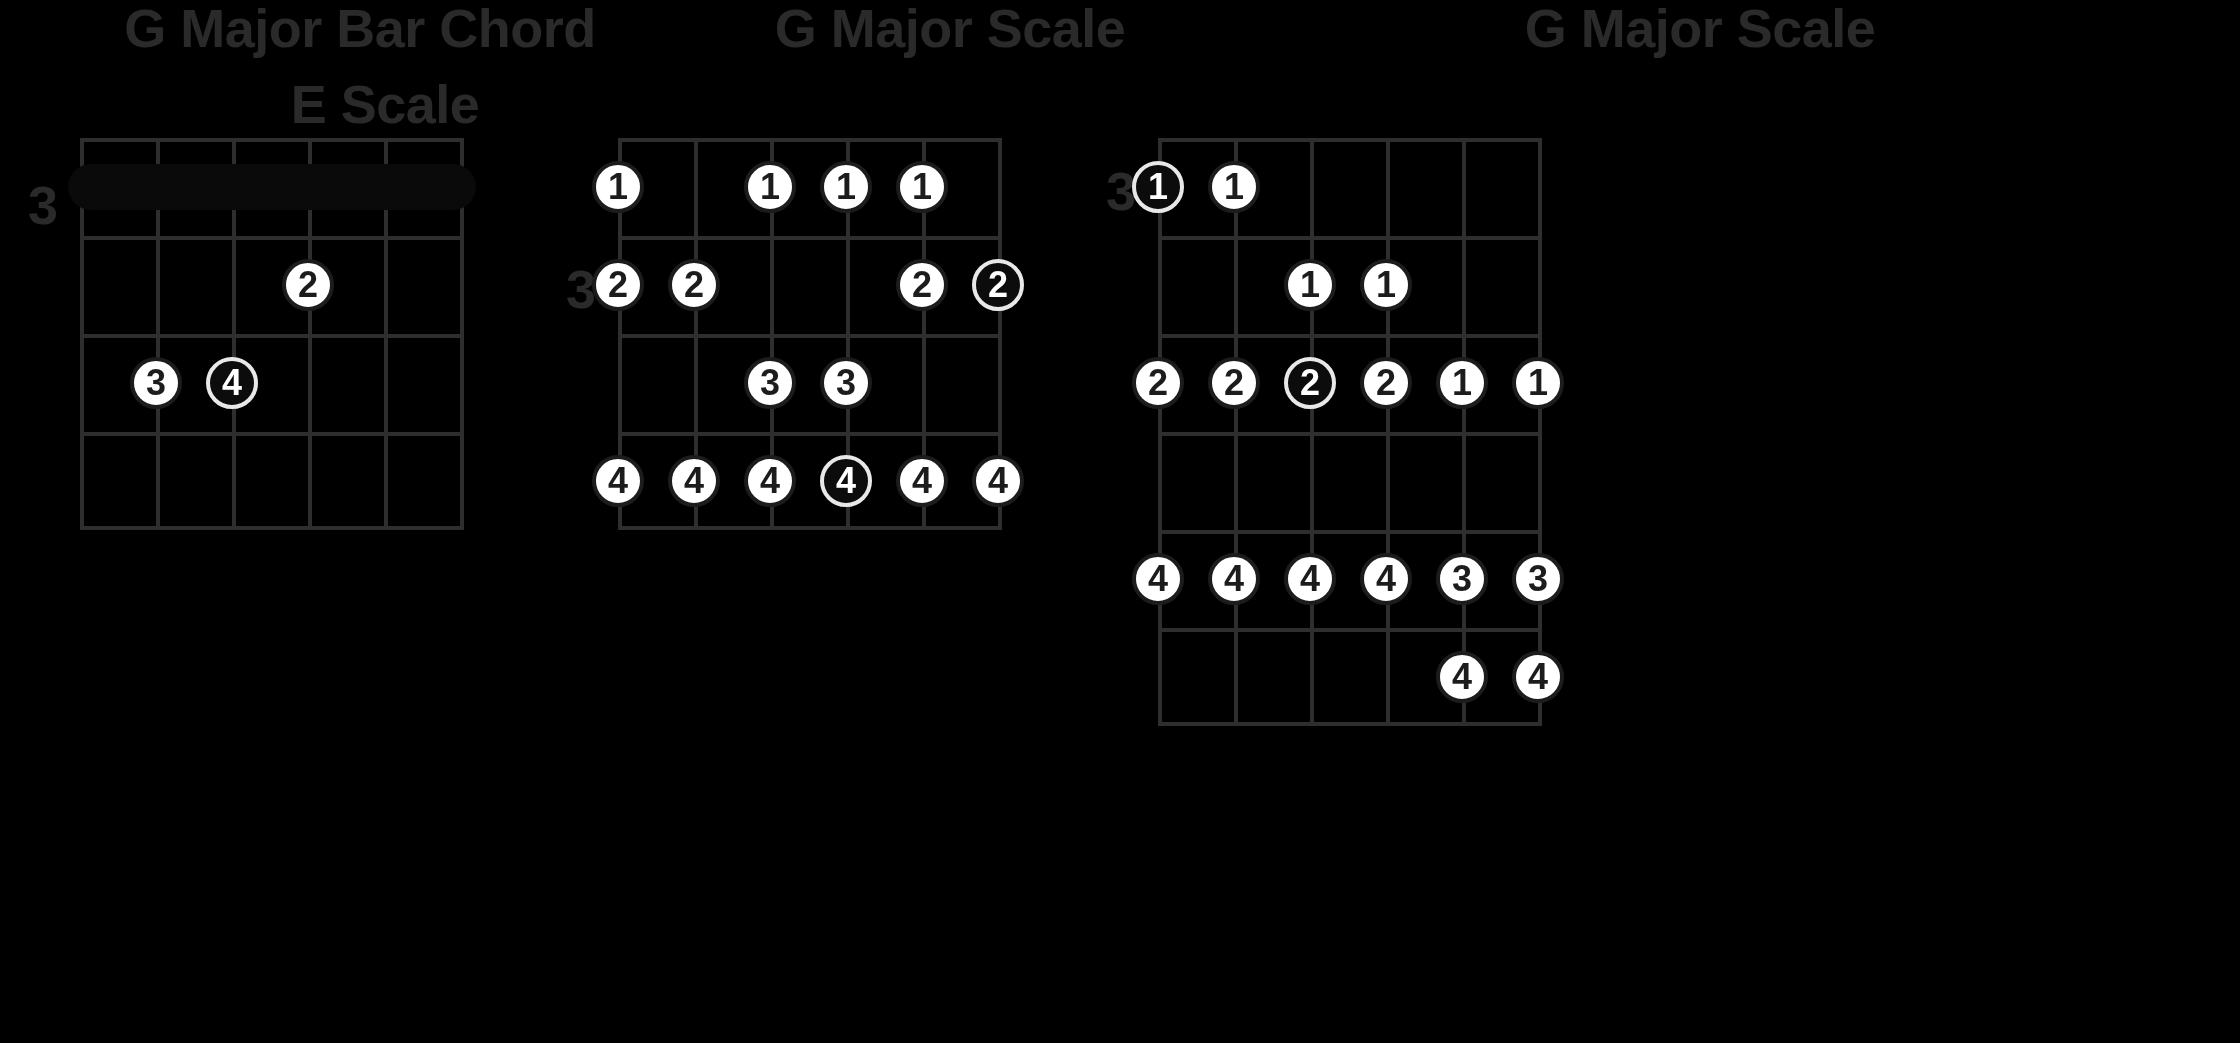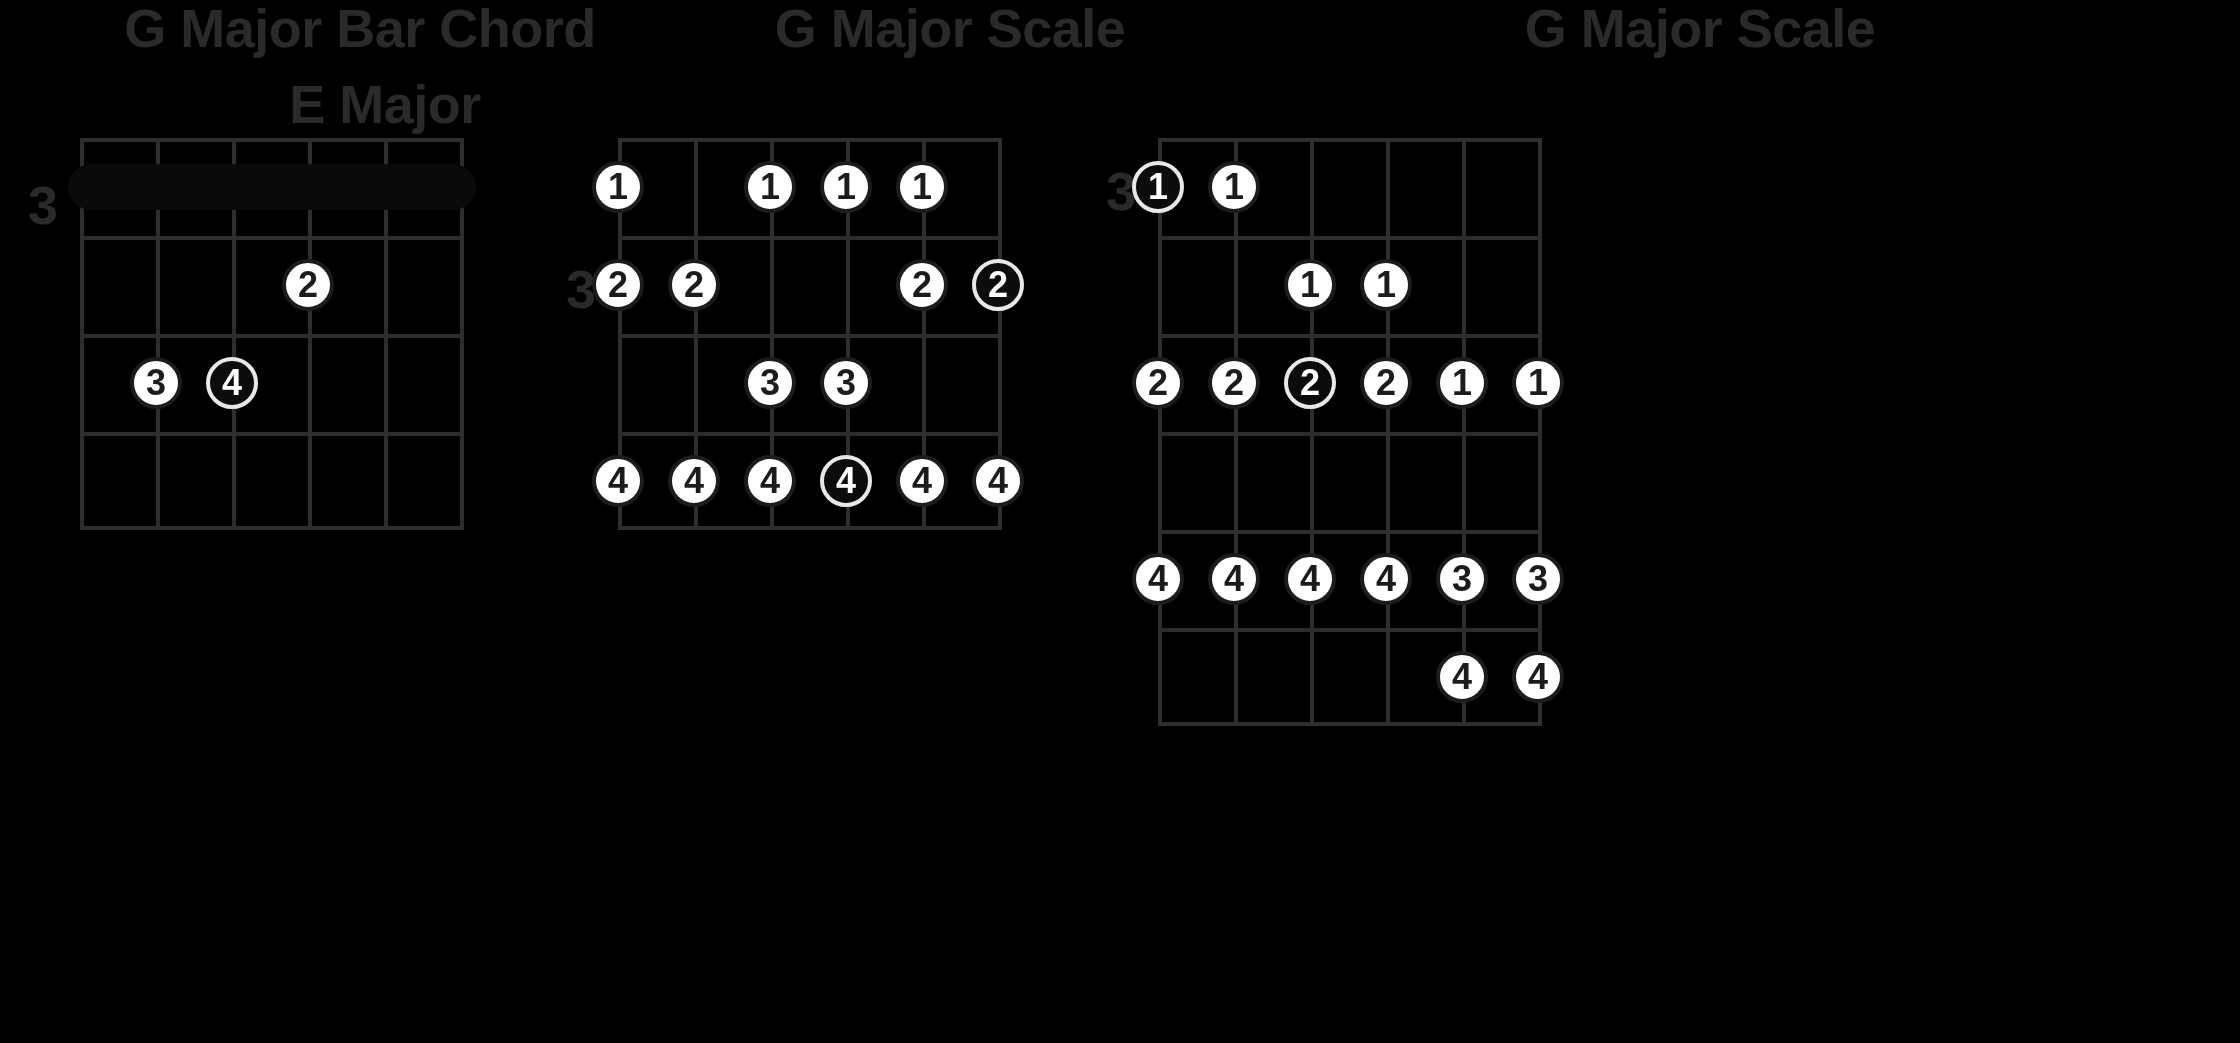--- a/index.html
+++ b/index.html
@@ -69,21 +69,21 @@
     color:#ffffff;
     border:4px solid #e8e8e8;
   }
 </style>
 </head>
 <body>
 
 <div class="stage">
 
   <div class="title" style="left:0px;top:-2px;width:720px;">G Major Bar Chord</div>
-  <div class="title" style="left:0px;top:74px;width:770px;">E Major</div>
+  <div class="title" style="left:0px;top:74px;width:770px;">E Scale</div>
 
   <div class="title" style="left:640px;top:-2px;width:620px;">G Major Scale</div>
 
   <div class="title" style="left:1390px;top:-2px;width:620px;">G Major Scale</div>
 
   <div class="diagram" style="left:80px;top:138px;">
 
     <div class="fretnum" style="left:-80px;top:40px;width:58px;">3</div>
 
     <div class="grid">

